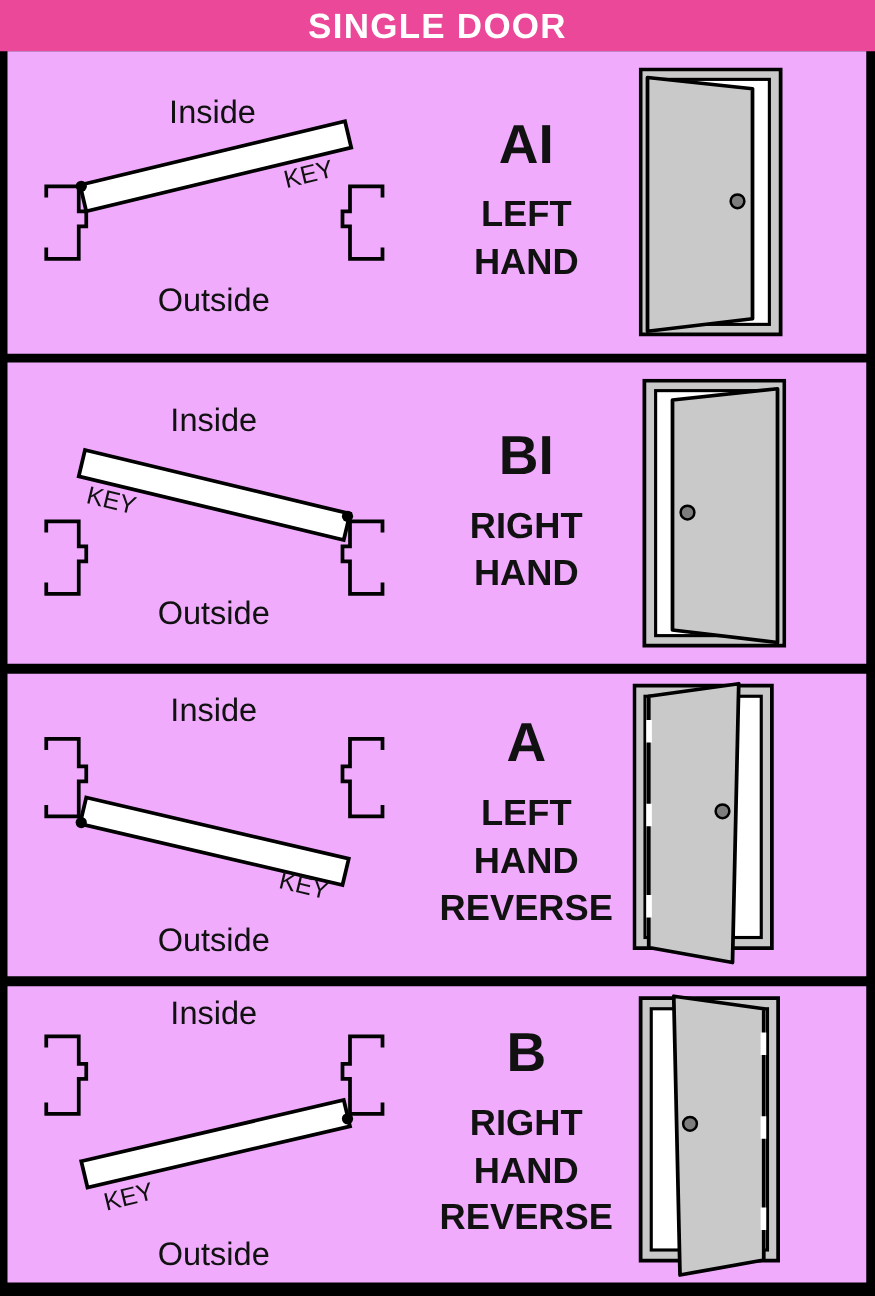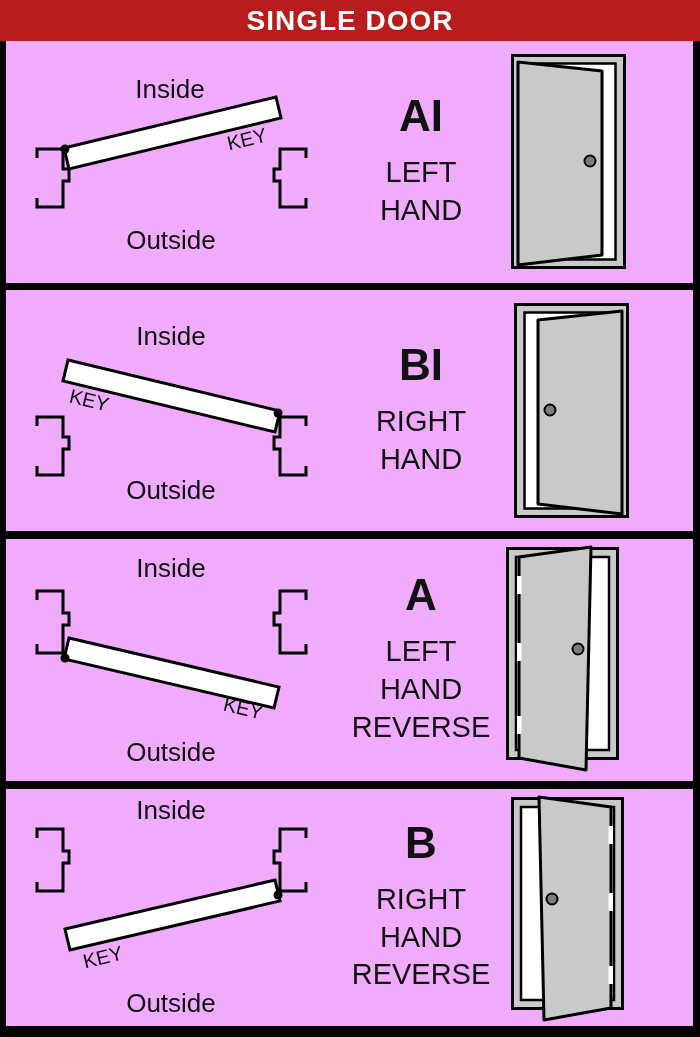--- a/index.html
+++ b/index.html
@@ -1,37 +1,37 @@
 <!DOCTYPE html>
 <html><head>
 <meta charset="utf-8">
 <style>
   html,body{margin:0;padding:0;}
   body{
     width:700px;height:1037px;position:relative;background:#000;
     font-family:"Liberation Sans","DejaVu Sans",sans-serif;overflow:hidden;
   }
   .titlebar{
-    position:absolute;top:0;left:0;width:700px;height:41px;background:#b91c1c;
+    position:absolute;top:0;left:0;width:700px;height:41px;background:#ec4899;
     display:flex;align-items:center;justify-content:center;
   }
   .titlebar span{color:#fff;font-size:28px;font-weight:bold;letter-spacing:1px;}
   .row{position:absolute;left:6px;width:687px;background:#f0abfc;}
   .plan{position:absolute;left:0;top:0;}
   .lbl{font-size:26px;fill:#111;font-weight:500;}
   .key{font-size:20px;}
   .jamb{fill:none;stroke:#000;stroke-width:3;stroke-linejoin:miter;stroke-linecap:butt;}
   .door-plan{fill:#fff;stroke:#000;stroke-width:3;stroke-linejoin:miter;}
   .pivot{fill:#000;}
   .codeblock{
     position:absolute;left:330px;width:170px;top:0;height:100%;
     display:flex;flex-direction:column;align-items:center;justify-content:center;gap:16px;
   }
   .code{font-size:44px;font-weight:bold;color:#111;line-height:1;}
-  .hand{font-size:29px;font-weight:normal;color:#111;text-align:center;white-space:pre-line;line-height:1.3;}
+  .hand{font-size:29px;font-weight:bold;color:#111;text-align:center;white-space:pre-line;line-height:1.3;}
   .door3d{position:absolute;}
   .frame{fill:#c9c9c9;stroke:#000;stroke-width:3;}
   .opening{fill:#fff;stroke:#000;stroke-width:2.5;}
   .panel{fill:#c9c9c9;stroke:#000;stroke-width:3;stroke-linejoin:round;}
   .knob{fill:#7d7d7d;stroke:#000;stroke-width:2;}
   .hdash{fill:#fff;stroke:none;}
 </style>
 </head>
 <body>
 

